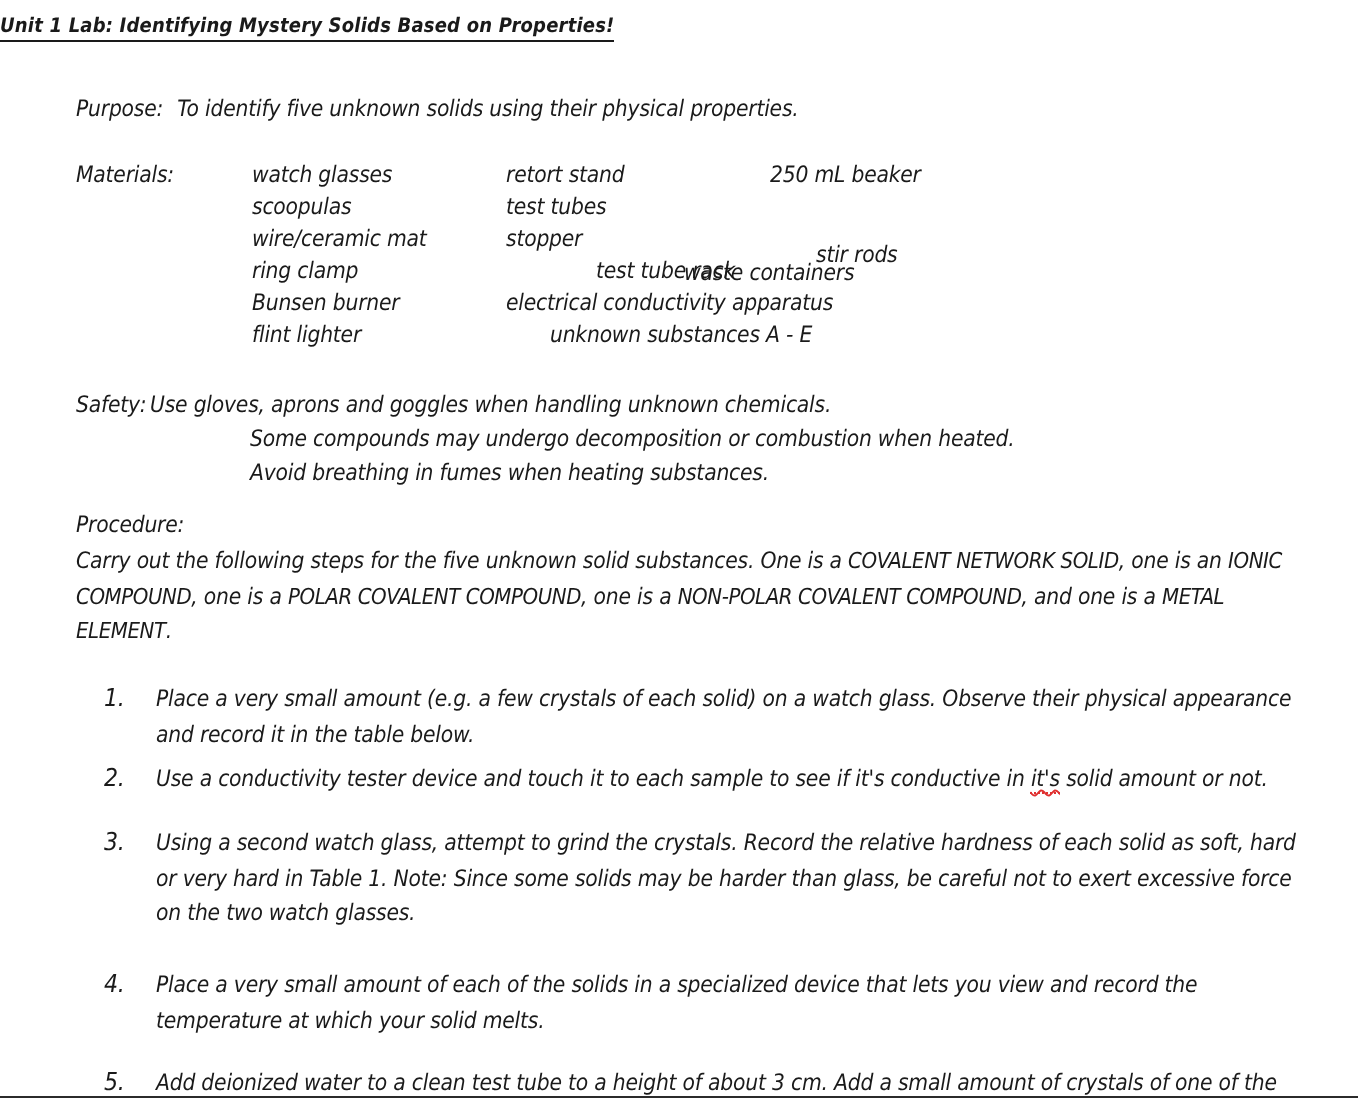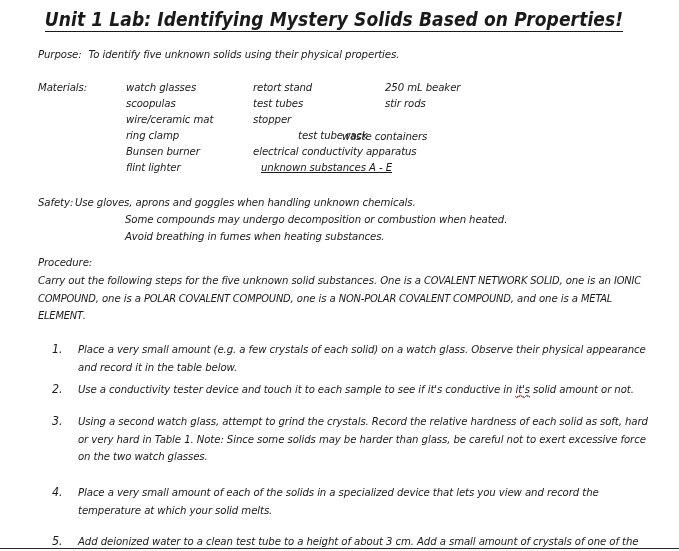--- a/index.html
+++ b/index.html
@@ -23,22 +23,22 @@
     font-style: italic;
     font-stretch: condensed;
     letter-spacing: -0.1px;
   }
 
   .title {
     position: absolute;
     top: 8px;
     left: 0;
     width: 668px;
-    text-align: center;
-    font-size: 19px;
+    text-align: left;
+    font-size: 10px;
     font-weight: bold;
     font-style: italic;
     letter-spacing: 0.1px;
   }
   .title span.u {
     border-bottom: 1.3px solid #1a1a1a;
     padding-bottom: 1px;
   }
 
   .purpose {
@@ -152,38 +152,38 @@
   <div class="materials-label hw">Materials:</div>
   <div id="materials-rows">
       <div class="mat-row hw" style="top: 81px;">
         <span class="mat-cell" style="left: 126px;">watch glasses</span>
         <span class="mat-cell" style="left: 253px;">retort stand</span>
         <span class="mat-cell" style="left: 385px; font-style: italic;">250  mL beaker</span>
       </div>
       <div class="mat-row hw" style="top: 97px;">
         <span class="mat-cell" style="left: 126px;">scoopulas</span>
         <span class="mat-cell" style="left: 253px;">test tubes</span>
-        <span class="mat-cell" style="left: 385px;">stir rods</span>
+        <span class="mat-cell" style="left: 408px; margin-top: 24px;">stir rods</span>
       </div>
       <div class="mat-row hw" style="top: 113px;">
         <span class="mat-cell" style="left: 126px;">wire/ceramic mat</span>
         <span class="mat-cell" style="left: 253px;">stopper</span>
         <span class="mat-cell" style="left: 342px; margin-top: 17px;">waste containers</span>
       </div>
       <div class="mat-row hw" style="top: 129px;">
         <span class="mat-cell" style="left: 126px;">ring clamp</span>
         <span class="mat-cell" style="left: 298px;">test tube rack</span>
       </div>
       <div class="mat-row hw" style="top: 145px; padding-left: 12px;">
         <span class="mat-cell" style="left: 126px;">Bunsen burner</span>
         <span class="mat-cell" style="left: 253px;">electrical conductivity apparatus</span>
       </div>
       <div class="mat-row hw" style="top: 161px;">
         <span class="mat-cell" style="left: 126px;">flint lighter</span>
-        <span class="mat-cell" style="left: 261px; text-decoration: underline;">unknown substances A - E</span>
+        <span class="mat-cell" style="left: 275px;">unknown substances A - E</span>
       </div>
     </div>
 
   <div class="safety-label hw">Safety:</div>
   <div id="safety-lines">
       <div class="safety-line hw" style="top: 196px; left: 75px;">Use gloves, aprons and goggles when handling unknown chemicals.</div>
       <div class="safety-line hw" style="top: 213px; left: 125px;">Some compounds may undergo decomposition or combustion when heated.</div>
       <div class="safety-line hw" style="top: 230px; left: 125px;">Avoid breathing in fumes when heating substances.</div>
     </div>
 

